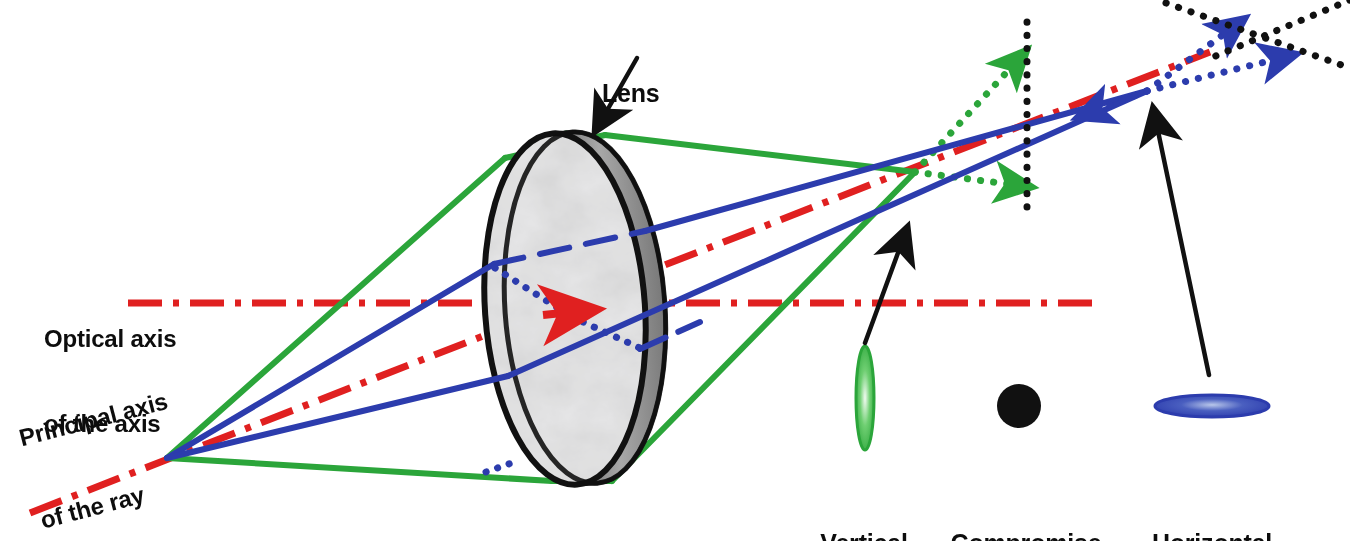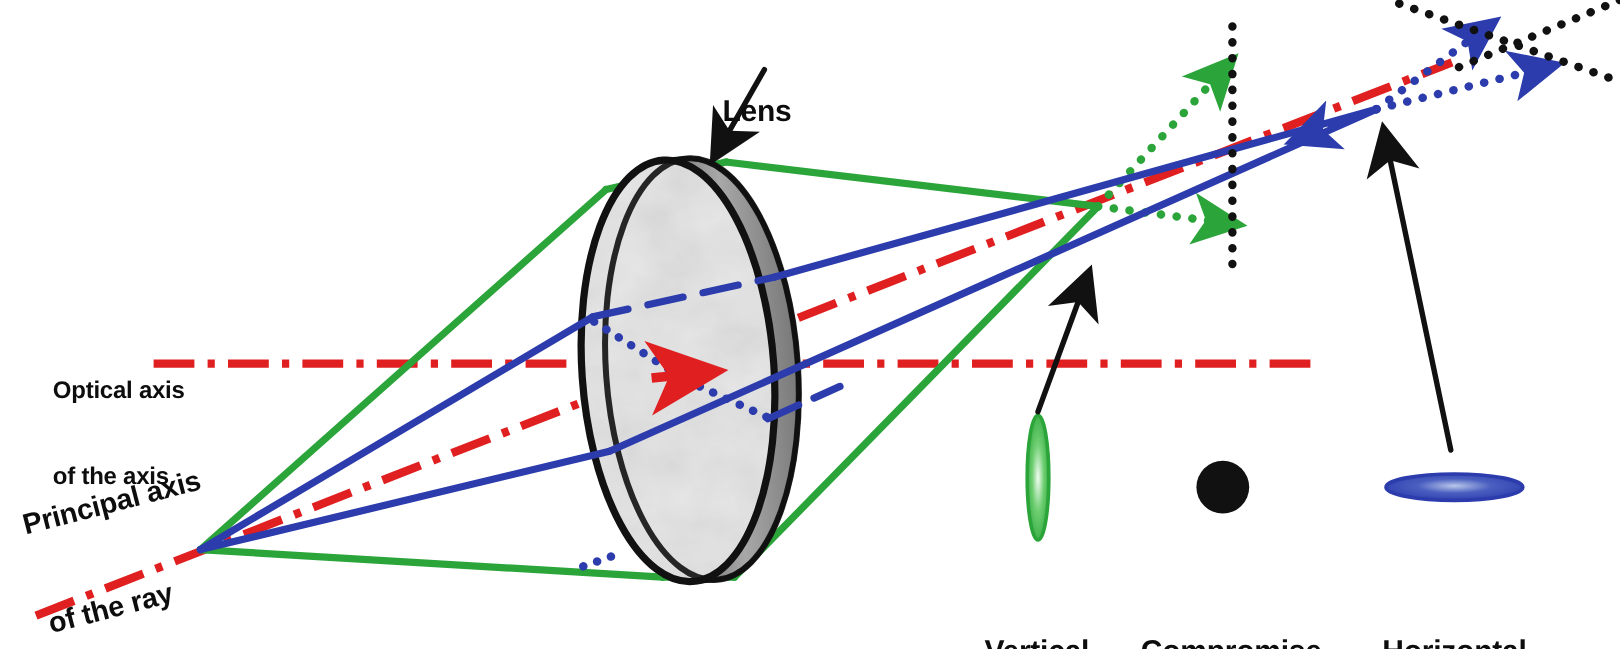--- a/index.html
+++ b/index.html
@@ -14,21 +14,21 @@
   .lbl{
     position:absolute;
     font-family:"Liberation Sans", sans-serif;
     font-weight:bold;
     color:#0d0d0d;
     white-space:pre;
     line-height:1.18;
     letter-spacing:-0.2px;
   }
   #lbl-lens{left:602px;top:20px;font-size:25px;}
-  #lbl-optical{left:44px;top:268px;font-size:20px;text-align:left;}
+  #lbl-optical{left:44px;top:268px;font-size:24px;text-align:left;}
   #lbl-principal{left:2px;top:370px;font-size:24px;
      transform:rotate(-14.5deg);transform-origin:0 0;}
   #lbl-vertical{left:810px;top:470px;font-size:25px;text-align:center;width:108px;}
   #lbl-compromise{left:942px;top:470px;font-size:25px;text-align:center;width:168px;}
   #lbl-horizontal{left:1132px;top:470px;font-size:25px;text-align:center;width:160px;}
   .lbl span{display:block;}
 </style>
 </head>
 <body>
 

